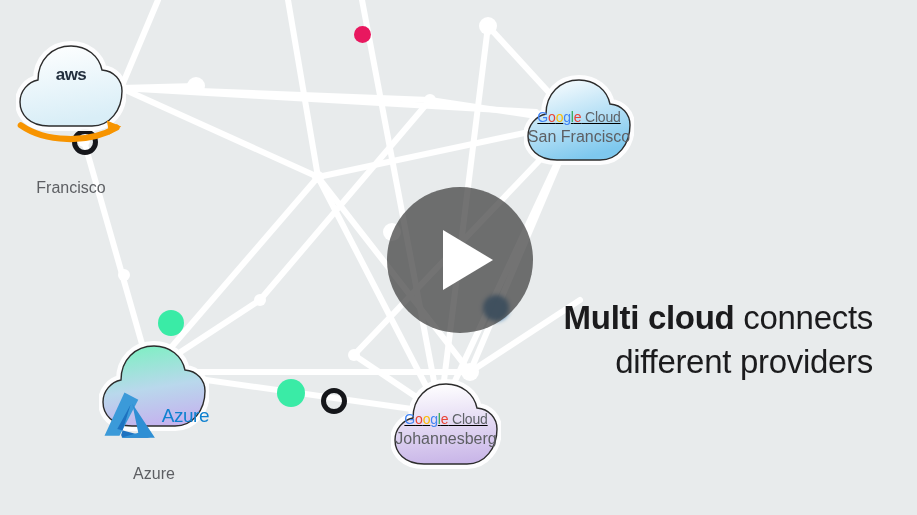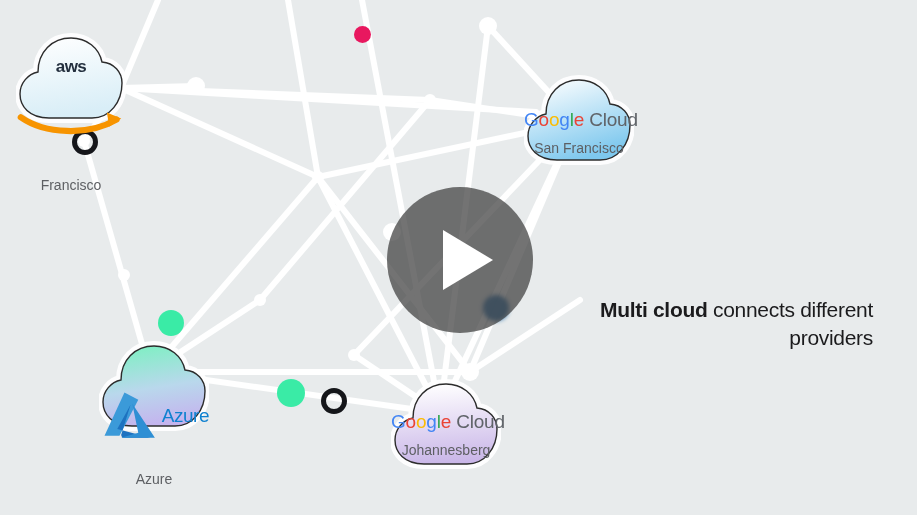--- a/index.html
+++ b/index.html
@@ -34,29 +34,30 @@
   .cloud-node svg { display: block; width: 110px; height: 92px; }
   .cloud-label {
     position: absolute;
     left: 0;
     width: 110px;
     text-align: center;
     pointer-events: none;
     line-height: 1.15;
   }
   .cloud-brand {
-    font-size: 19px;
+    font-size: 14px;
     letter-spacing: -0.2px;
     white-space: nowrap;
+    text-decoration: underline;
   }
   .cloud-city {
-    font-size: 14px;
+    font-size: 16px;
     color: #5d5f63;
     white-space: nowrap;
-    margin-top: 9px;
+    margin-top: 3px;
   }
 
   
   .aws-word {
     font-size: 17px;
     font-weight: bold;
     color: #232f3e;
     letter-spacing: -0.5px;
   }
   .aws-swoosh { display: block; margin: -1px auto 0 auto; }
@@ -105,21 +106,21 @@
     border-left: 50px solid #ffffff;
   }
 
   
   #caption {
     position: absolute;
     right: 44px;
     top: 296px;
     width: 330px;
     text-align: right;
-    font-size: 21px;
+    font-size: 33px;
     line-height: 1.32;
     color: #1b1b1d;
     letter-spacing: -0.3px;
   }
   #caption .strong { font-weight: bold; }
 </style>
 </head>
 <body>
 
 <div id="stage">
@@ -174,21 +175,21 @@
 
   <div id="markers-layer">
       <div class="dot" style="left: 354px; top: 26px; width: 17px; height: 17px; background: rgb(232, 24, 95);"></div>
       <div class="ring" style="left: 72px; top: 129px; width: 26px; height: 26px; border-color: rgb(21, 22, 26);"></div>
       <div class="dot" style="left: 158px; top: 310px; width: 26px; height: 26px; background: rgb(58, 235, 166);"></div>
       <div class="dot" style="left: 277px; top: 379px; width: 28px; height: 28px; background: rgb(58, 235, 166);"></div>
       <div class="ring" style="left: 321px; top: 388px; width: 26px; height: 26px; border-color: rgb(21, 22, 26);"></div>
       <div class="dot" style="left: 483px; top: 295px; width: 26px; height: 26px; background: rgb(42, 110, 168); filter: blur(2px); opacity: 0.85;"></div>
     </div>
 
-  <div class="cloud-node" id="node-aws-frankfurt" style="left:16px; top:32px;">
+  <div class="cloud-node" id="node-aws-frankfurt" style="left:16px; top:40px;">
     <svg viewBox="0 0 110 92" xmlns="http://www.w3.org/2000/svg">
       <defs>
         <linearGradient id="gradAws" x1="0" y1="0" x2="0.2" y2="1">
           <stop offset="0%" stop-color="#ffffff"></stop>
           <stop offset="100%" stop-color="#d9eef7"></stop>
         </linearGradient>
       </defs>
       <path d="M33 86 C13 86 4 74 4 62 C4 51 12 42 22 40 C22 20 36 6 55 6 C71 6 83 16 86 30 C98 31 106 40 106 51 C106 70 94 86 76 86 Z" fill="#ffffff" stroke="#ffffff" stroke-width="10" stroke-linejoin="round" opacity="0.95"></path>
       <path d="M33 86 C13 86 4 74 4 62 C4 51 12 42 22 40 C22 20 36 6 55 6 C71 6 83 16 86 30 C98 31 106 40 106 51 C106 70 94 86 76 86 Z" fill="url(#gradAws)" stroke="#2c2c2c" stroke-width="1.4"></path>
     </svg>

